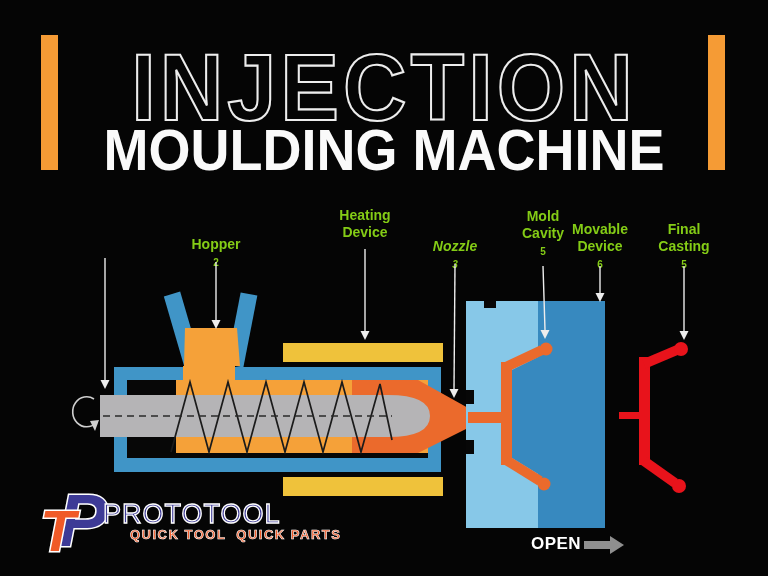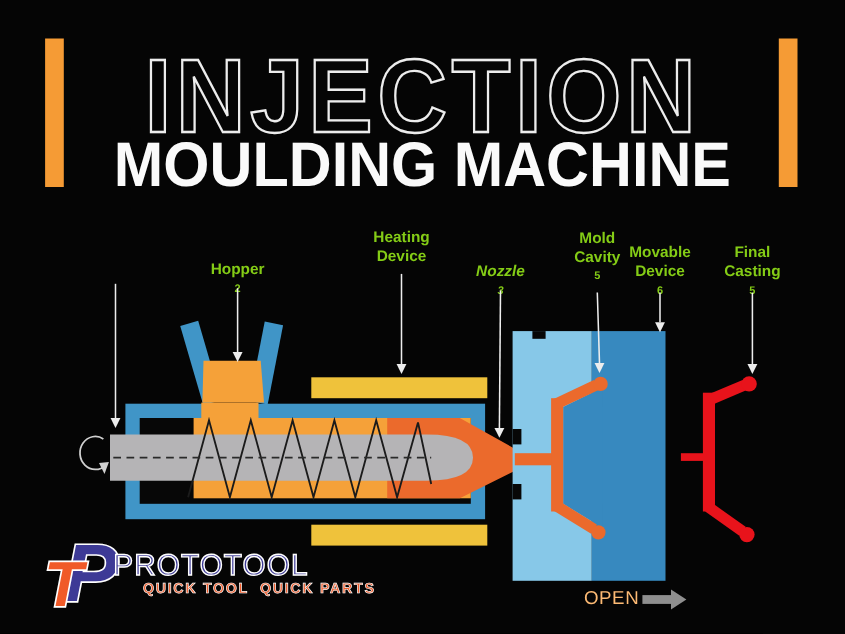--- a/index.html
+++ b/index.html
@@ -19,21 +19,21 @@
   .lbl{position:absolute;width:130px;text-align:center;color:#84cc16;
        font-size:14px;font-weight:bold;line-height:17px;}
   .lbl .num{display:block;font-size:10px;font-weight:bold;margin-top:1px;}
   
   .logo-name{position:absolute;left:103px;top:499px;font-size:27px;font-weight:normal;
     color:#3D3A96;-webkit-text-stroke:1.3px #FFFFFF;letter-spacing:1px;white-space:nowrap;}
   .logo-tagline{position:absolute;left:106px;top:527px;font-size:13px;font-weight:bold;
     color:#F05A28;-webkit-text-stroke:0.6px #FFFFFF;letter-spacing:1.5px;white-space:pre;margin-left:24px;}
   
   .open-label{position:absolute;left:521px;top:534px;width:70px;text-align:center;
-    color:#fdba74;font-size:17px;font-weight:normal;letter-spacing:0.5px;}
+    color:#ffffff;font-size:17px;font-weight:bold;letter-spacing:0.5px;}
   svg{position:absolute;left:0;top:0;}
 </style>
 </head>
 <body>
 
 <div class="stage">
 
   <div class="accent-bar accent-left"></div>
   <div class="accent-bar accent-right"></div>
   <div class="title-outline">INJECTION</div>

